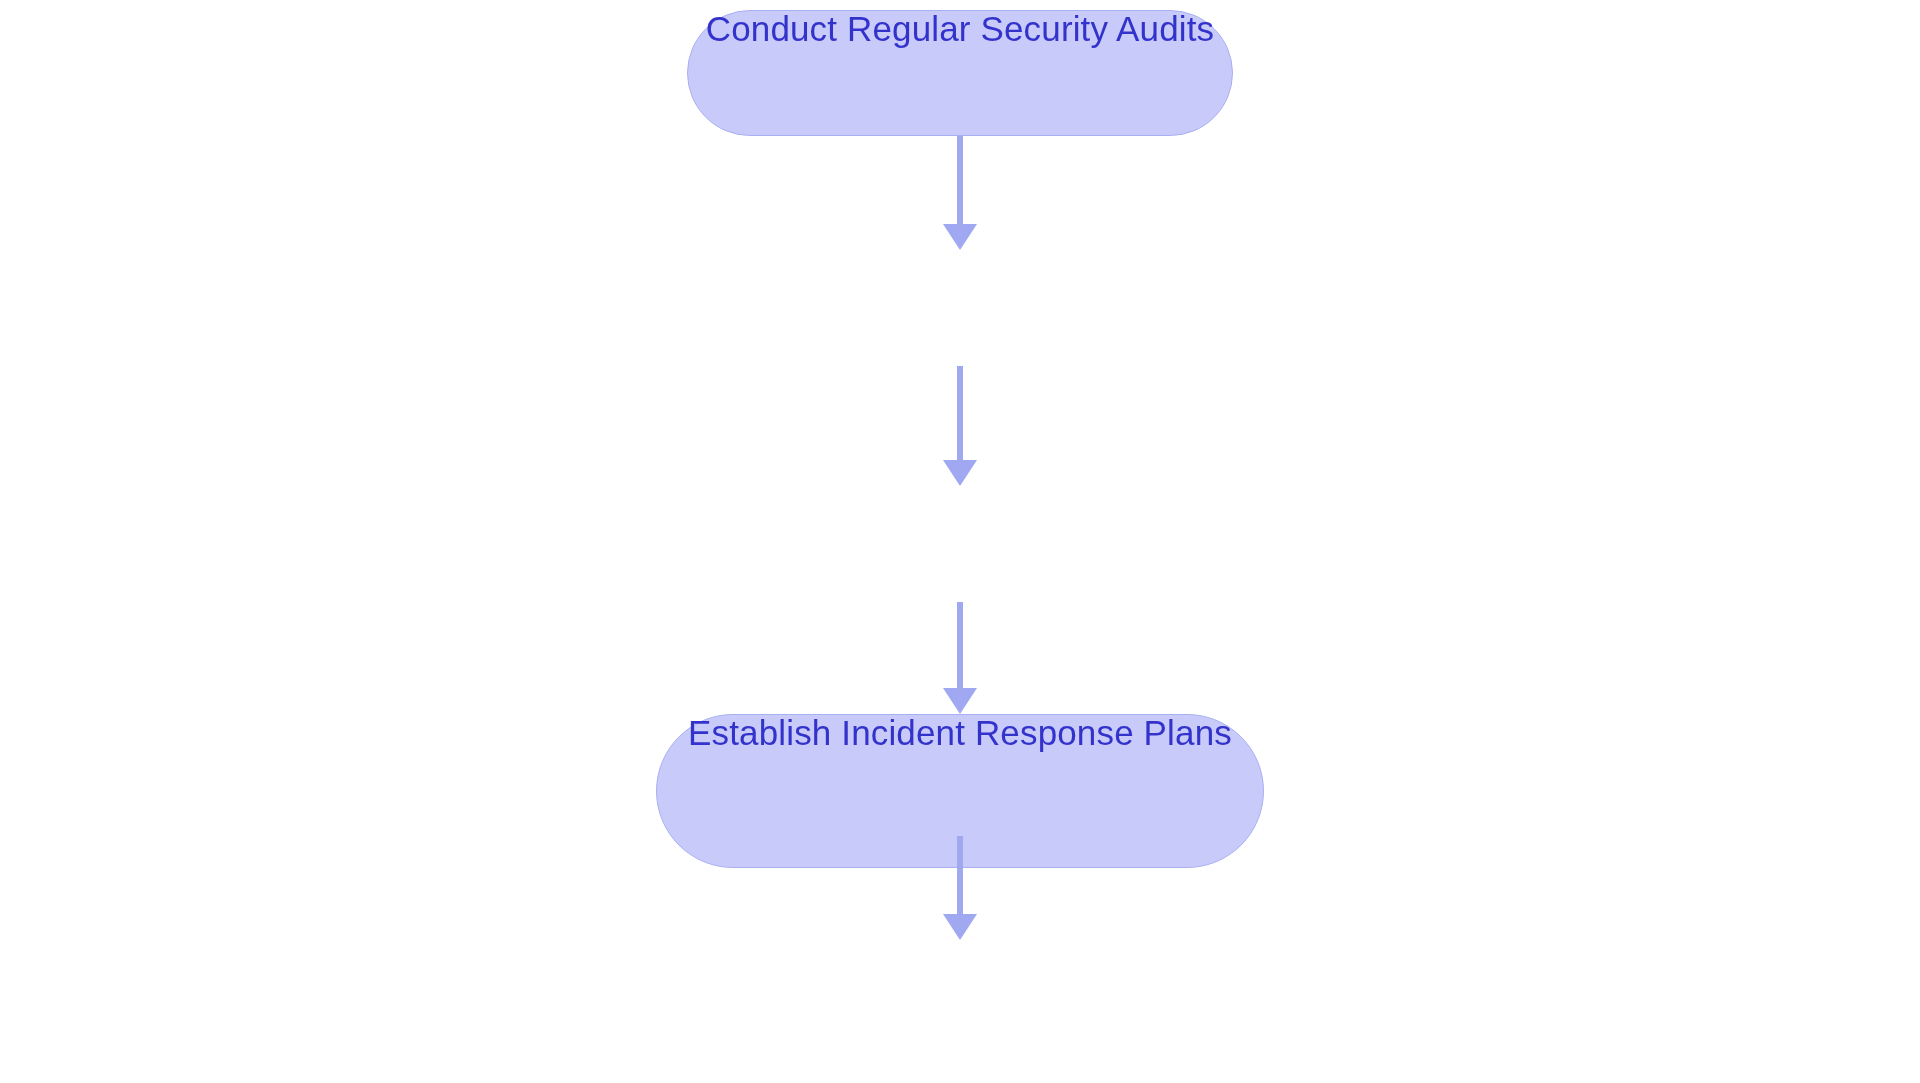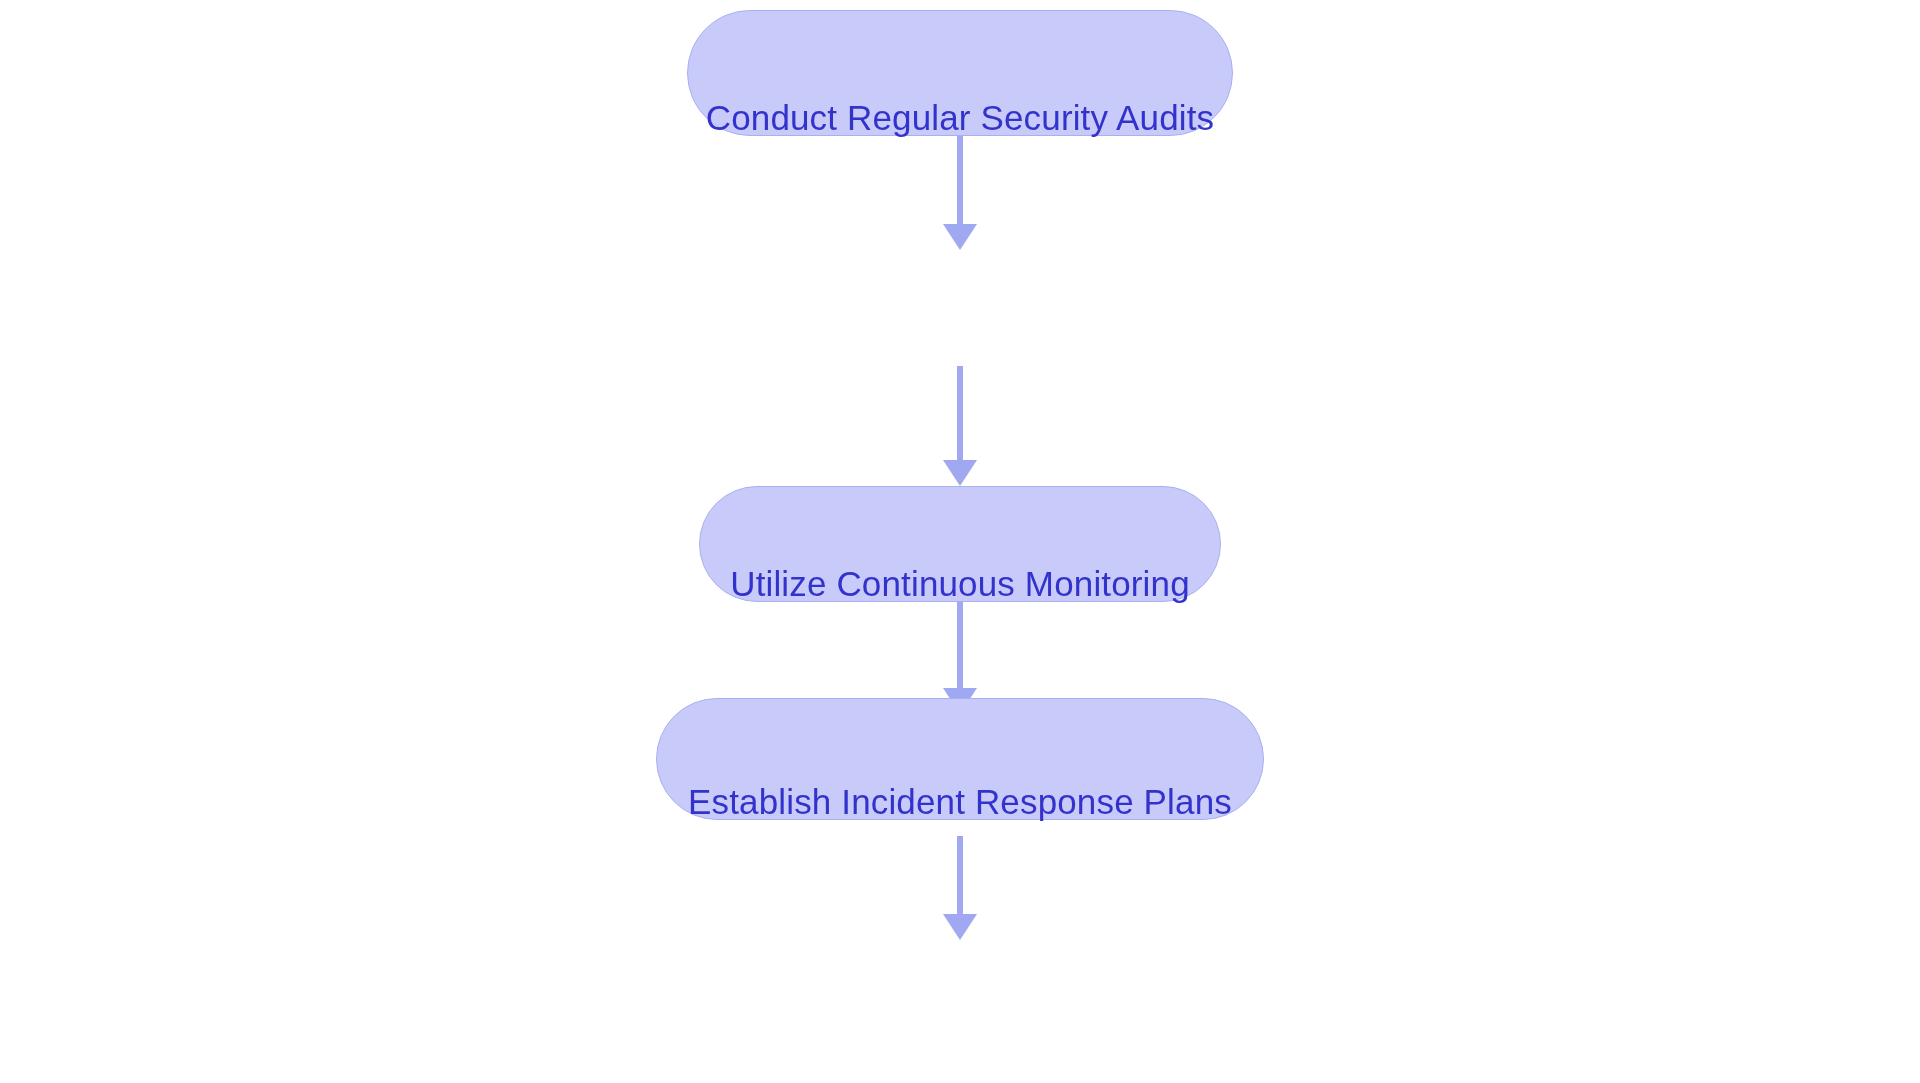--- a/index.html
+++ b/index.html
@@ -19,21 +19,21 @@
     position: relative;
     width: 1920px;
     height: 1083px;
     background: #ffffff;
   }
 
   .flow-node {
     position: absolute;
     box-sizing: border-box;
     display: flex;
-    align-items: flex-end;
+    align-items: flex-start;
     justify-content: center;
     background: #c8cbfa;
     border: 1.6px solid #a9b0f2;
     border-radius: 999px;
     left: 50%;
     transform: translateX(-50%);
   }
 
   .flow-node-label {
     color: #3333cc;
@@ -44,21 +44,21 @@
     letter-spacing: 0.15px;
     white-space: nowrap;
     text-align: center;
     user-select: none;
   }
 
   
   .node-0 { width: 546px; height: 126px; top: 10px;  }
   .node-1 { width: 472px; height: 116px; top: 250px; }
   .node-2 { width: 522px; height: 116px; top: 486px; }
-  .node-3 { width: 608px; height: 122px; top: 698px; }
+  .node-3 { width: 608px; height: 154px; top: 714px; }
   .node-4 { width: 360px; height: 126px; top: 940px; }
 
   
   .flow-edge {
     position: absolute;
     left: 50%;
     transform: translateX(-50%);
     width: 40px;
   }
   .flow-edge-line {
@@ -103,23 +103,20 @@
     <div class="flow-edge-line"></div>
     <div class="flow-edge-head"></div>
   </div>
 
 
   <div class="flow-edge edge-1">
     <div class="flow-edge-line"></div>
     <div class="flow-edge-head"></div>
   </div>
 
-  <div class="flow-node node-2">
-    <span class="flow-node-label">Utilize Continuous Monitoring</span>
-  </div>
 
   <div class="flow-edge edge-2">
     <div class="flow-edge-line"></div>
     <div class="flow-edge-head"></div>
   </div>
 
   <div class="flow-node node-3">
     <span class="flow-node-label">Establish Incident Response Plans</span>
   </div>
 

